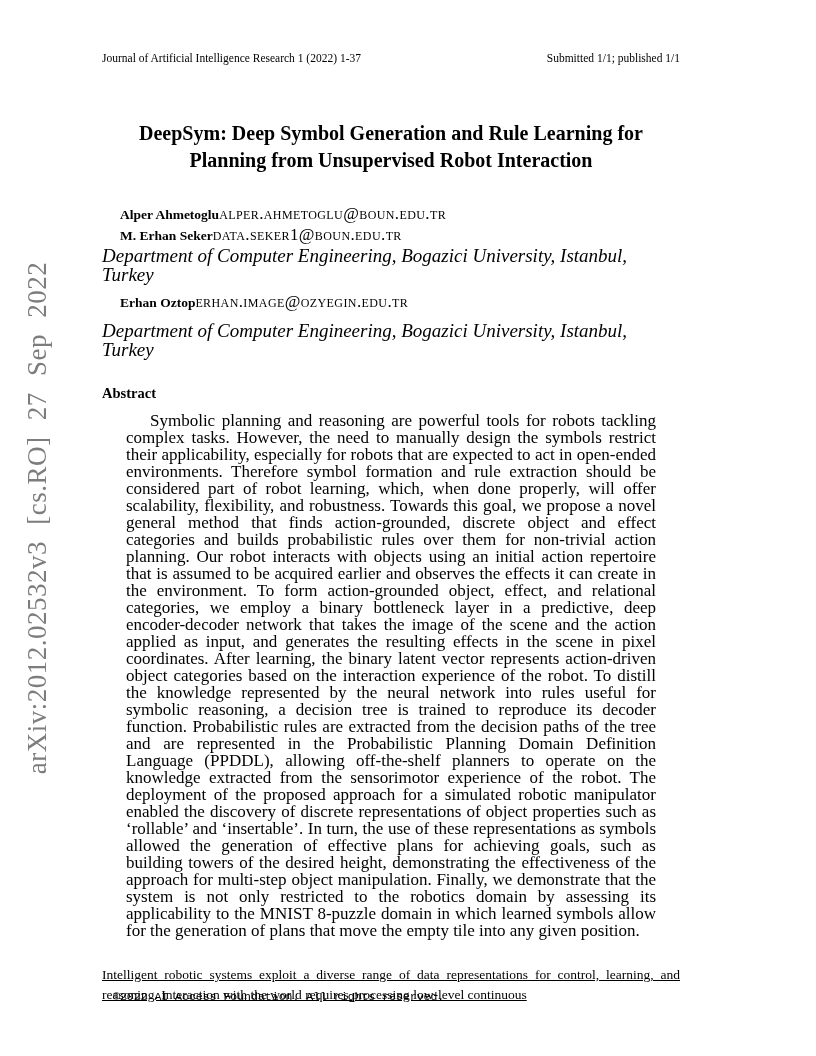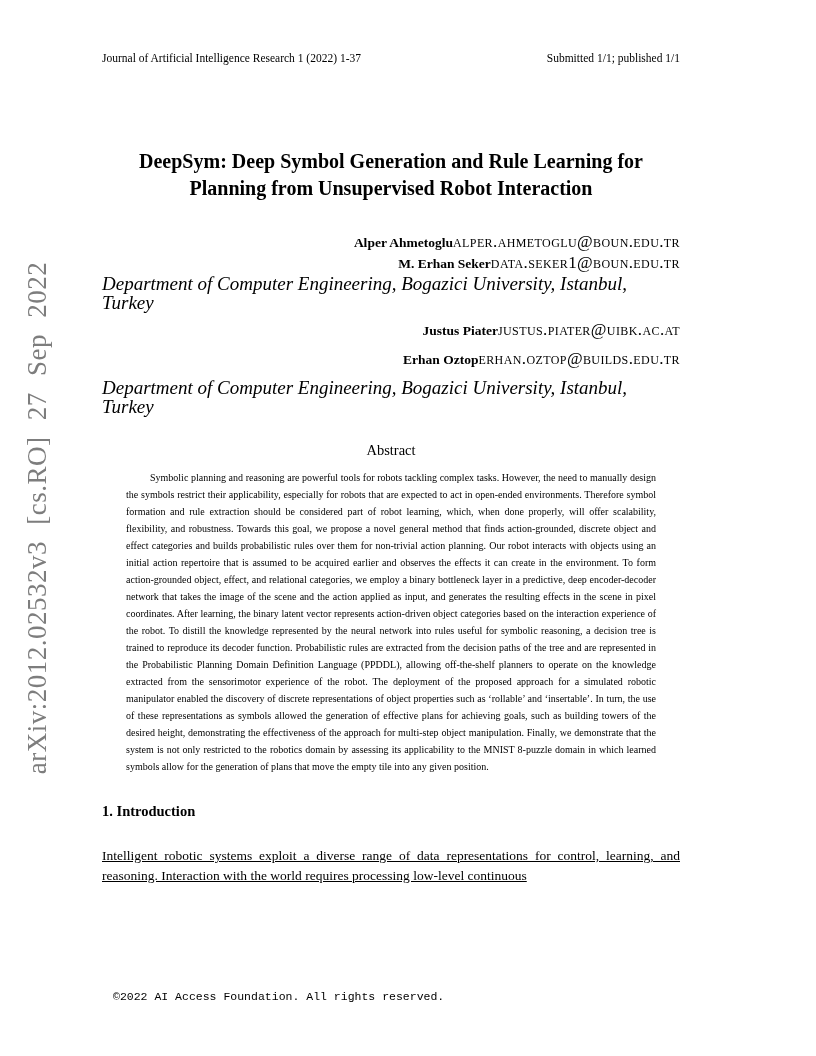--- a/index.html
+++ b/index.html
@@ -26,43 +26,43 @@
 
   .content { position: absolute; left: 102px; top: 0; width: 578px; }
 
   .header {
     display: flex; justify-content: space-between;
     margin-top: 52px;
     font-size: 11.5px;
   }
 
   .title {
-    margin-top: 84px;
+    margin-top: 56px;
     text-align: center;
     font-size: 20px;
     font-weight: bold;
     line-height: 27px;
   }
 
   .authors { margin-top: 30px; }
   .author-group { margin-bottom: 8px; }
   .author-row {
-    display: flex; justify-content: flex-end; align-items: baseline;
+    display: flex; justify-content: flex-start; align-items: baseline;
     line-height: 20px;
     margin-left: 18px;
   }
   .author-name { font-weight: bold; font-size: 13.5px; }
   .author-email { font-variant: small-caps; font-size: 17px; letter-spacing: 0.4px; }
   .affiliation { font-style: italic; font-size: 19px; line-height: 19px; margin-bottom: 2px; }
 
   .abstract { margin-top: 26px; }
-  .abstract-title { text-align: center; font-weight: normal; font-size: 14.5px; margin-bottom: 10px; }
+  .abstract-title { text-align: left; font-weight: bold; font-size: 14.5px; margin-bottom: 10px; }
   .abstract-text {
     margin: 4px 24px;
-    font-size: 10px;
+    font-size: 17px;
     line-height: 17px;
     text-align: justify;
     text-indent: 24px;
   }
 
   .section-heading { margin-top: 28px; font-size: 14.5px; font-weight: bold; }
   .body-text { margin-top: 26px; font-size: 13.5px; line-height: 19.5px; text-align: justify; text-decoration: underline; }
 
   .footer {
     position: absolute;
@@ -95,44 +95,39 @@
           <span class="author-email">alper.ahmetoglu@boun.edu.tr</span>
         </div>
         <div class="author-row">
           <span class="author-name">M. Erhan Seker</span>
           <span class="author-email">data.seker1@boun.edu.tr</span>
         </div>
         <div class="affiliation">Department of Computer Engineering, Bogazici University, Istanbul, Turkey</div>
       </div>
 
       <div class="author-group">
-        <div class="author-row">
-          <span class="author-name">Justus Piater</span>
-          <span class="author-email">justus.piater@uibk.ac.at</span>
-        </div>
       </div>
 
       <div class="author-group">
         <div class="author-row">
           <span class="author-name">Erhan Oztop</span>
-          <span class="author-email">erhan.oztop@builds.edu.tr</span>
+          <span class="author-email">erhan.image@ozyegin.edu.tr</span>
         </div>
       </div>
 
       <div class="author-group">
         <div class="affiliation">Department of Computer Engineering, Bogazici University, Istanbul, Turkey</div>
       </div>
 
     </div>
 
     <div class="abstract">
       <div class="abstract-title">Abstract</div>
       <p class="abstract-text">Symbolic planning and reasoning are powerful tools for robots tackling complex tasks. However, the need to manually design the symbols restrict their applicability, especially for robots that are expected to act in open-ended environments. Therefore symbol formation and rule extraction should be considered part of robot learning, which, when done properly, will offer scalability, flexibility, and robustness. Towards this goal, we propose a novel general method that finds action-grounded, discrete object and effect categories and builds probabilistic rules over them for non-trivial action planning. Our robot interacts with objects using an initial action repertoire that is assumed to be acquired earlier and observes the effects it can create in the environment. To form action-grounded object, effect, and relational categories, we employ a binary bottleneck layer in a predictive, deep encoder-decoder network that takes the image of the scene and the action applied as input, and generates the resulting effects in the scene in pixel coordinates. After learning, the binary latent vector represents action-driven object categories based on the interaction experience of the robot. To distill the knowledge represented by the neural network into rules useful for symbolic reasoning, a decision tree is trained to reproduce its decoder function. Probabilistic rules are extracted from the decision paths of the tree and are represented in the Probabilistic Planning Domain Definition Language (PPDDL), allowing off-the-shelf planners to operate on the knowledge extracted from the sensorimotor experience of the robot. The deployment of the proposed approach for a simulated robotic manipulator enabled the discovery of discrete representations of object properties such as ‘rollable’ and ‘insertable’. In turn, the use of these representations as symbols allowed the generation of effective plans for achieving goals, such as building towers of the desired height, demonstrating the effectiveness of the approach for multi-step object manipulation. Finally, we demonstrate that the system is not only restricted to the robotics domain by assessing its applicability to the MNIST 8-puzzle domain in which learned symbols allow for the generation of plans that move the empty tile into any given position.</p>
     </div>
 
-    <h2 class="section-heading">1. Introduction</h2>
     <p class="body-text">Intelligent robotic systems exploit a diverse range of data representations for control, learning, and reasoning. Interaction with the world requires processing low-level continuous</p>
 
   </div>
 
   <div class="footer">©2022 AI Access Foundation. All rights reserved.</div>
 
 </div>
 
 </body></html>

